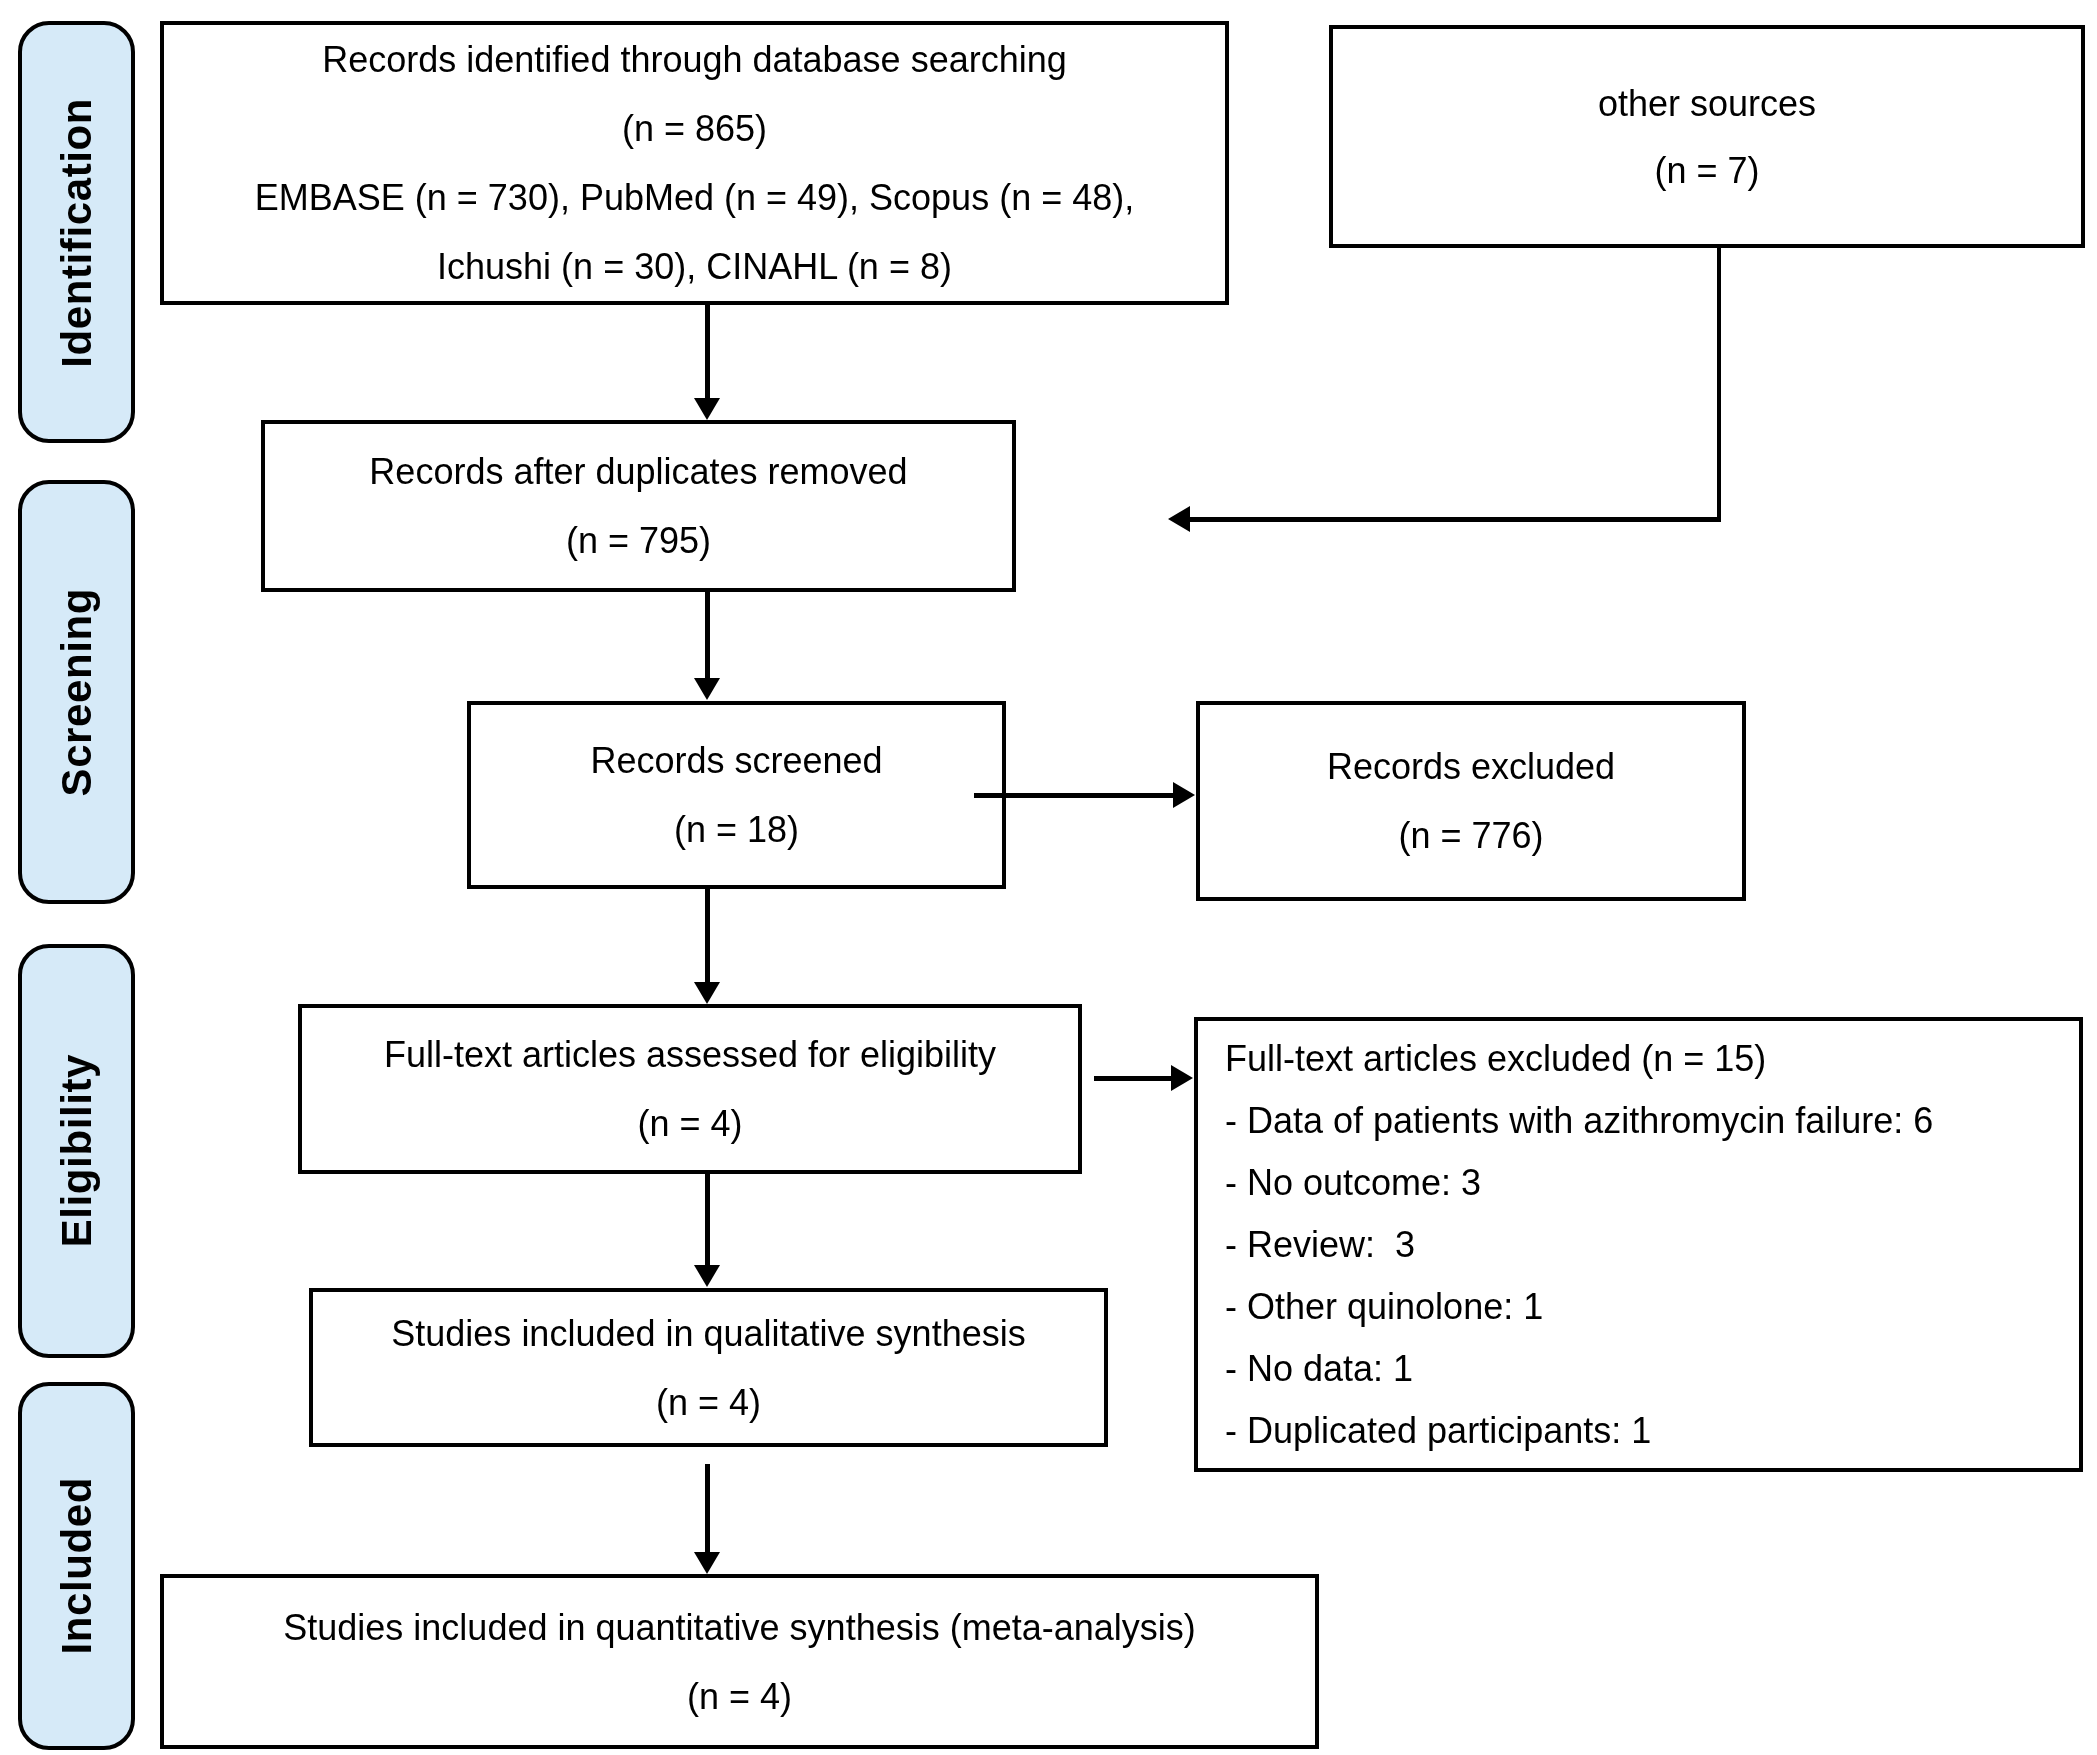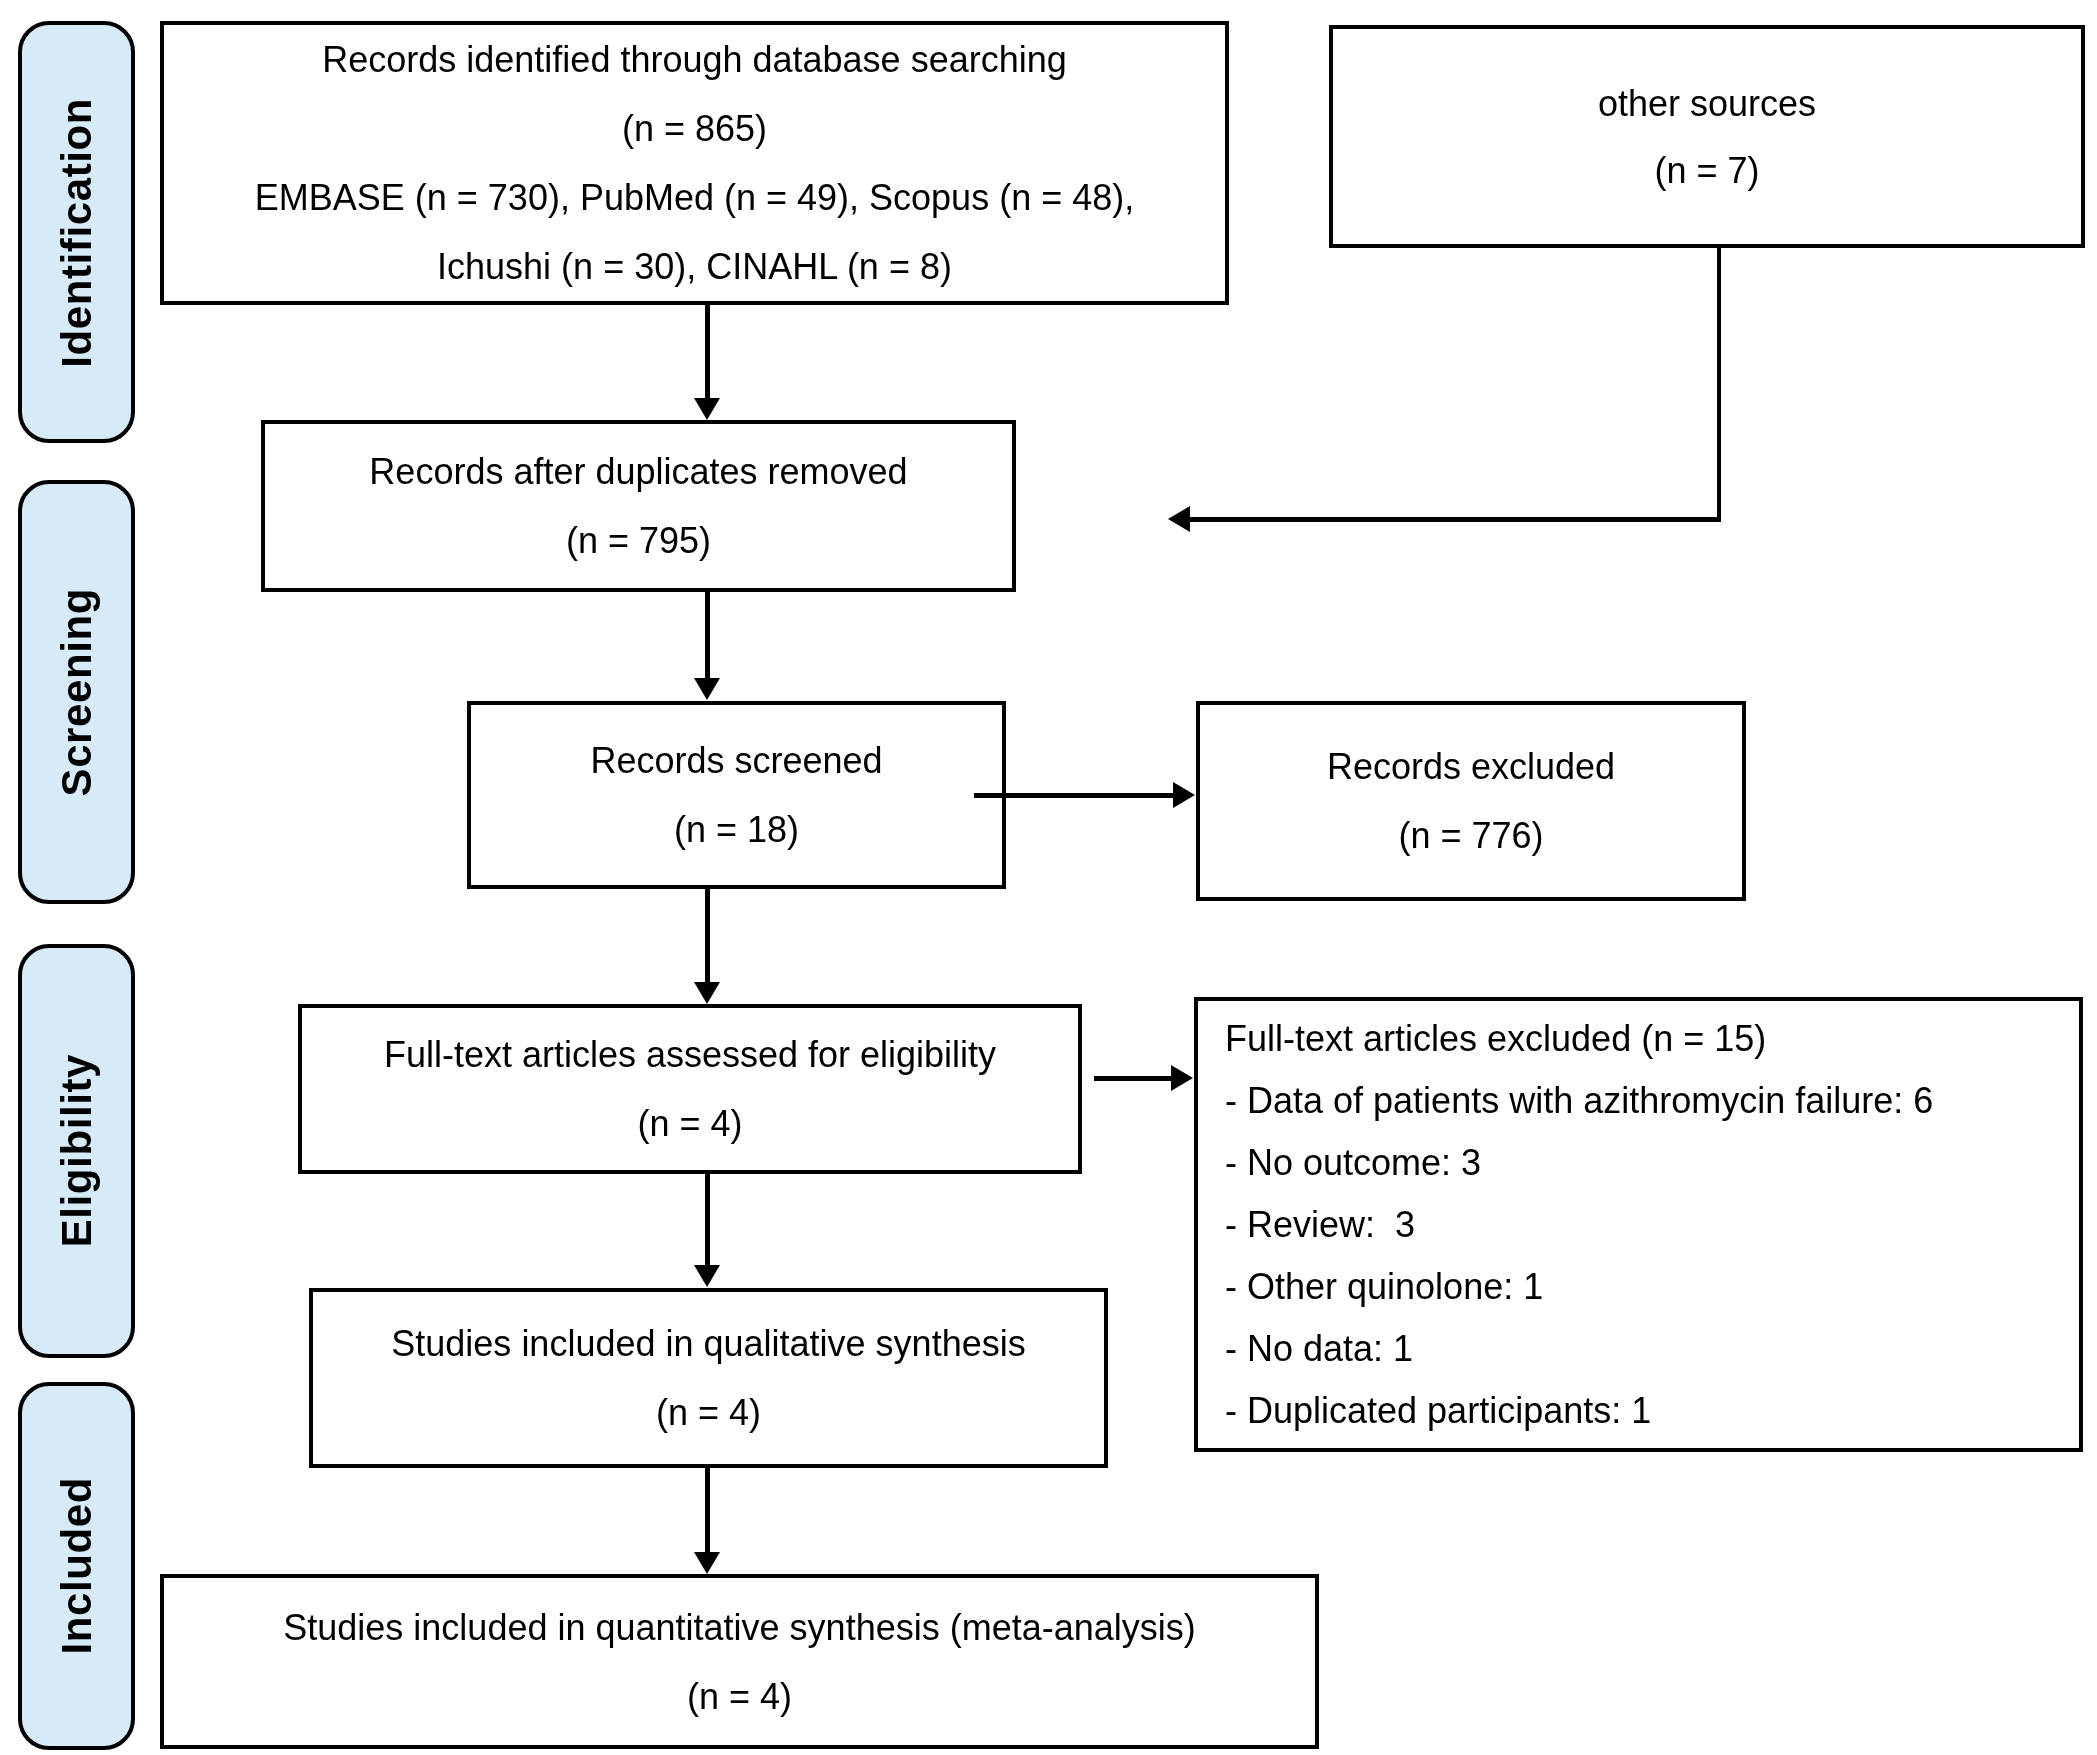--- a/index.html
+++ b/index.html
@@ -43,21 +43,21 @@
     text-align:center;
   }
   .box .lines{width:100%;}
   .line{
     font-size:36px;
     line-height:69px;
     white-space:pre-wrap;
   }
   .box2 .line{line-height:67px;}
   
-  .box-left{justify-content:flex-start;text-align:left;}
+  .box-left{justify-content:flex-start;text-align:left;margin-top:20px;}
   .box-left .lines{padding:0 13px 0 27px;width:auto;}
   .box-left .line{line-height:62px;font-size:36px;}
   
   .varrow{
     position:absolute;width:4.5px;background:var(--line);
   }
   .varrow::after{
     content:"";position:absolute;bottom:-22px;left:50%;
     transform:translateX(-50%);
     border-left:13.6px solid transparent;
@@ -151,21 +151,21 @@
       <div class="line">Full-text articles excluded (n = 15)</div>
       <div class="line">- Data of patients with azithromycin failure: 6</div>
       <div class="line">- No outcome: 3</div>
       <div class="line">- Review:  3</div>
       <div class="line">- Other quinolone: 1</div>
       <div class="line">- No data: 1</div>
       <div class="line">- Duplicated participants: 1</div>
     </div>
   </div>
 
-  <div class="box" style="left:309px;top:1288px;width:799px;height:180px;">
+  <div class="box" style="left:309px;top:1288px;width:799px;height:159px;">
     <div class="lines">
       <div class="line">Studies included in qualitative synthesis</div>
       <div class="line">(n = 4)</div>
     </div>
   </div>
 
   <div class="box" style="left:160px;top:1574px;width:1159px;height:175px;">
     <div class="lines">
       <div class="line">Studies included in quantitative synthesis (meta-analysis)</div>
       <div class="line">(n = 4)</div>

